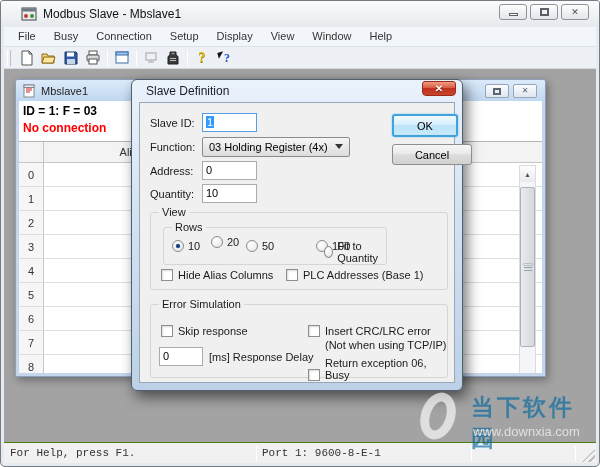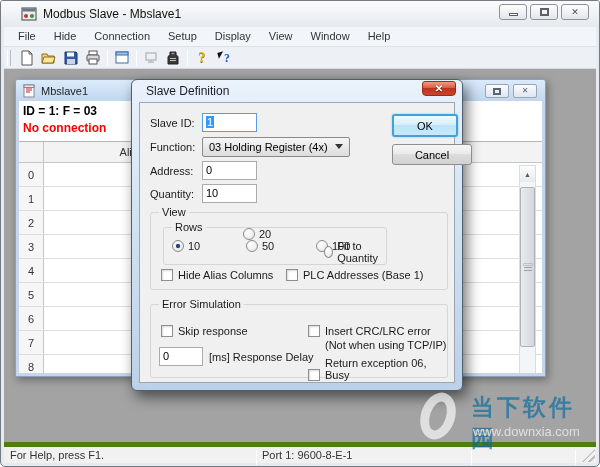--- a/index.html
+++ b/index.html
@@ -54,21 +54,21 @@
   .acell { width:176px; border-right:1px solid #DDDDDD; background:#fff; }
 
   
   .vscroll { position:absolute; right:6px; top:64px; width:17px; height:225px; background:#F4F5F7; border:1px solid #D9DCE1; }
   .varrow { position:absolute; left:0; width:15px; height:16px; display:flex; align-items:center; justify-content:center; font-size:7px; color:#55595e; background:linear-gradient(180deg,#FDFDFD,#E8EAED); }
   .varrow.up { top:0; }
   .vthumb { position:absolute; left:0; top:21px; width:15px; height:160px; background:linear-gradient(90deg,#E9EBEE,#D4D7DC); border:1px solid #ACB2BA; border-radius:2px; }
   .vthumb::after { content:""; position:absolute; left:3px; top:76px; width:8px; height:1px; box-shadow:0 0 0 0.5px #9aa0a8, 0 3px 0 0 #9aa0a8, 0 6px 0 0 #9aa0a8; }
 
   
-  .statusbar { position:absolute; left:3px; top:441px; width:592px; height:21px; background:#F1F1F1; border-top:5px solid #4d7c0f; color:#333; }
+  .statusbar { position:absolute; left:3px; top:441px; width:592px; height:21px; background:#F1F1F1; border-top:1px solid #4d7c0f; color:#333;font-family:Liberation Mono, monospace; }
   .sbpane { position:absolute; top:0; height:100%; display:flex; align-items:center; padding-left:6px; }
   .sbsep { position:absolute; top:3px; width:1px; height:15px; background:#C8C8C8; border-right:1px solid #fff; }
   .sgrip { position:absolute; right:1px; bottom:1px; width:13px; height:13px;
     background:repeating-linear-gradient(135deg, transparent 0 3px, #BDBDBD 3px 5px); clip-path:polygon(100% 0,100% 100%,0 100%); }
 
   
   .dialog { position:absolute; left:130px; top:78px; width:332px; height:312px; border:1px solid #4E6070; border-radius:6px;
     background:linear-gradient(180deg,#EAF2FB 0%,#D2E2F2 45%,#BCD1E7 100%); box-shadow:4px 6px 14px rgba(0,0,0,0.55); z-index:50; }
   .dlg-title { position:absolute; left:14px; top:4px; font-size:12px; color:#1b1b2a; }
   .dlg-close { position:absolute; right:6px; top:1px; width:34px; height:15px; border:1px solid #9A2A1A; border-radius:3px 3px 4px 4px;
@@ -121,21 +121,21 @@
           <span class="box"></span>
         </div>
       <div class="winbtn">
           <span>✕</span>
         </div>
     </div>
   </div>
 
   <div class="menubar">
     <span class="menu-item">File</span>
-    <span class="menu-item">Hide</span>
+    <span class="menu-item">Busy</span>
     <span class="menu-item">Connection</span>
     <span class="menu-item">Setup</span>
     <span class="menu-item">Display</span>
     <span class="menu-item">View</span>
     <span class="menu-item">Window</span>
     <span class="menu-item">Help</span>
   </div>
 
   <div class="toolbar">
     <div class="gripper"></div>
@@ -314,21 +314,21 @@
       <div class="tinput" style="left:62px; top:81px; width:55px; height:19px;"><span>10</span></div>
 
       <div class="grp" style="left:10px; top:109px; width:298px; height:78px;">
         <span class="grp-lbl">View</span>
         <div class="grp" style="left:12px; top:14px; width:224px; height:38px;">
           <span class="grp-lbl">Rows</span>
           <div class="ropt" style="left:8px; top:12px;">
               <span class="radio checked"></span>
               <span>10</span>
             </div>
-          <div class="ropt" style="left:47px; top:0;margin-left:32px;">
+          <div class="ropt" style="left:47px; top:8px;">
               <span class="radio"></span>
               <span>20</span>
             </div>
           <div class="ropt" style="left:82px; top:12px;">
               <span class="radio"></span>
               <span>50</span>
             </div>
           <div class="ropt" style="left:115px; top:12px;padding-left:37px;">
               <span class="radio"></span>
               <span>100</span>

